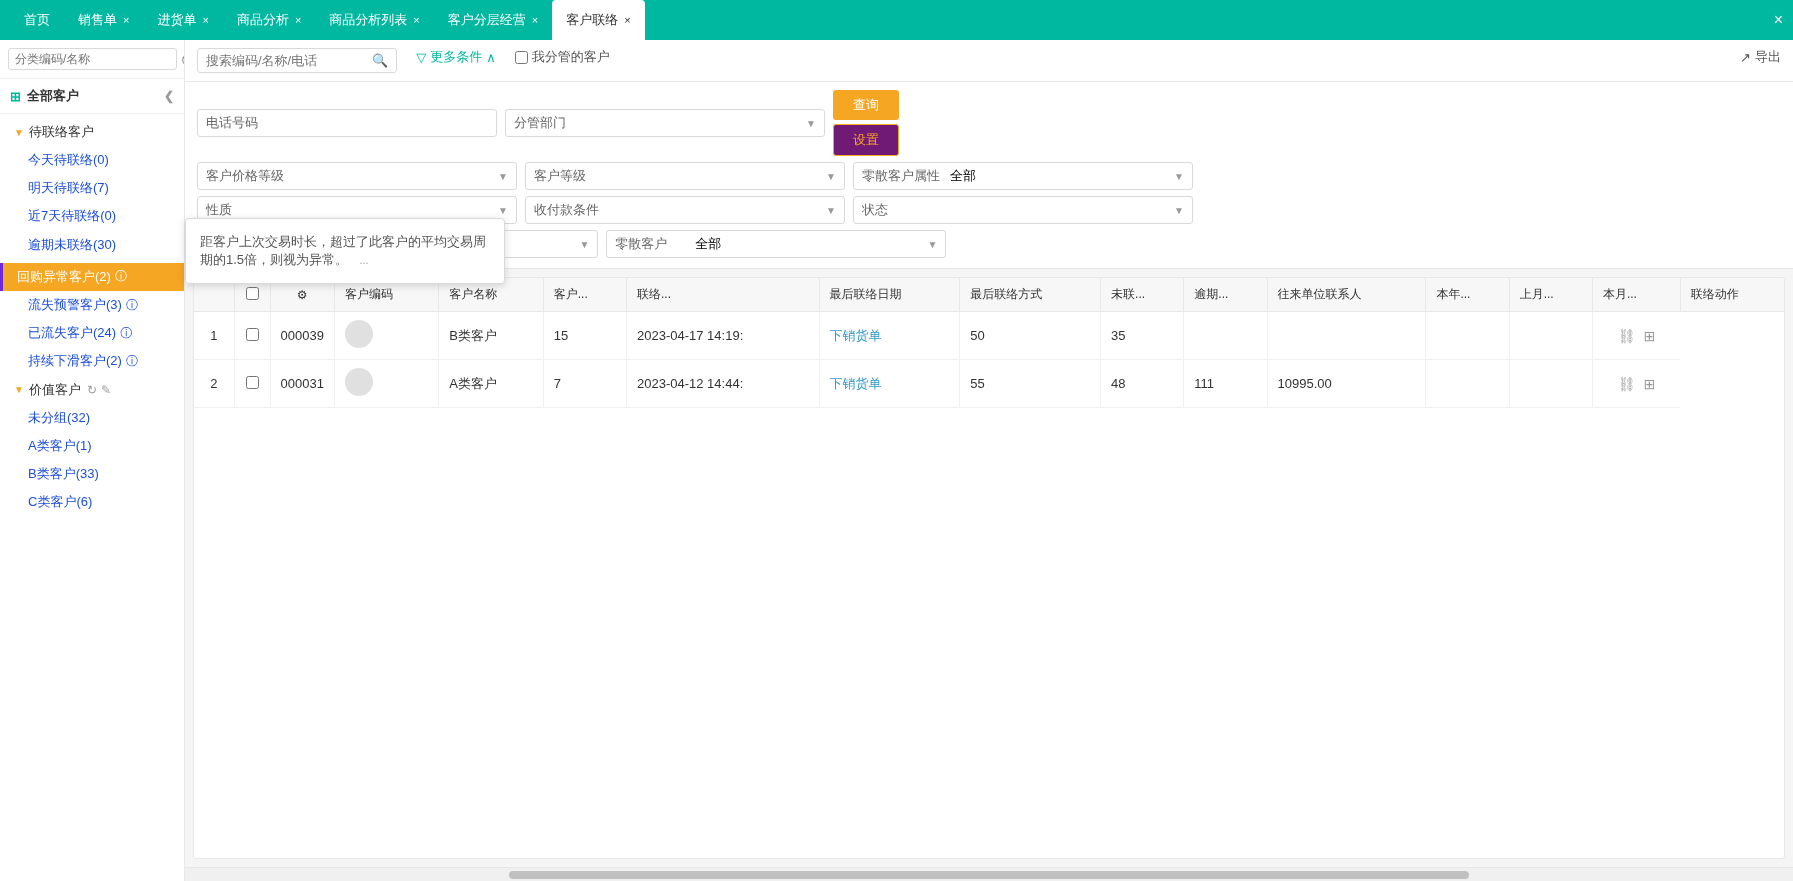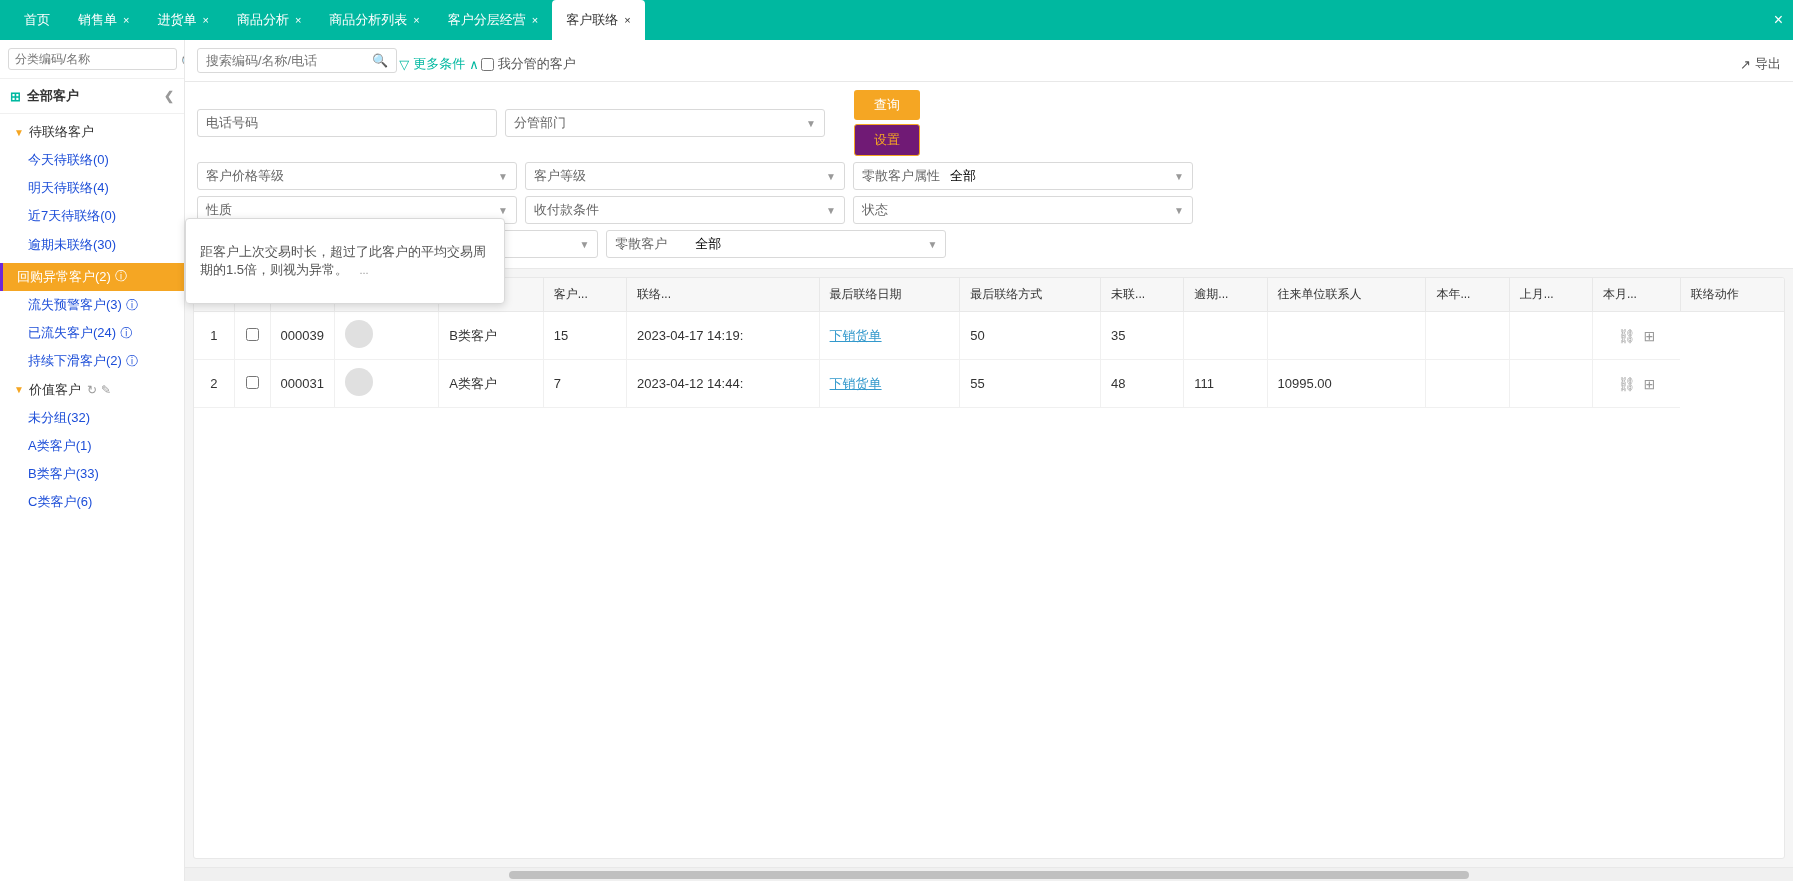--- a/index.html
+++ b/index.html
@@ -59,34 +59,34 @@
     .sidebar-subgroup-header {
       display: flex; align-items: center; padding: 5px 10px 5px 14px;
       color: #333; cursor: pointer; font-size: 13px;
     }
     .sidebar-subgroup-header .triangle { margin-right: 5px; color: #f5a623; font-size: 10px; }
 
     
     .tooltip-box {
       position: absolute; left: 185px; top: 218px; z-index: 100;
       background: white; border: 1px solid #d9d9d9; border-radius: 4px;
-      padding: 24px 14px; max-width: 320px; font-size: 12px; color: #555;
+      padding: 14px 14px; max-width: 320px; font-size: 12px; color: #555;
       box-shadow: 0 2px 8px rgba(0,0,0,0.15);
     }
 
     
     .content-area {
       flex: 1; display: flex; flex-direction: column; overflow: hidden;
       background: #f5f5f5;
     }
 
     
     .filter-bar {
-      background: white; padding: 8px 12px; display: flex; align-items: flex-end;
-      gap: 2px; border-bottom: 1px solid #e8e8e8; flex-wrap: wrap;
+      background: white; padding: 8px 12px; display: flex; align-items: flex-start;
+      gap: 19px; border-bottom: 1px solid #e8e8e8; flex-wrap: wrap;
     }
     .search-box {
       display: flex; align-items: center; border: 1px solid #d9d9d9;
       border-radius: 3px; padding: 4px 8px; gap: 6px; background: white;
       min-width: 200px;
     }
     .search-box input { border: none; outline: none; font-size: 13px; width: 160px; color: #999; }
     .search-box .icon { color: #00b8a0; cursor: pointer; }
     .more-conditions {
       display: flex; align-items: center; gap: 4px;
@@ -122,21 +122,21 @@
     .filter-select .arrow { margin-left: auto; color: #999; font-size: 10px; }
 
     .btn-query {
       background: #f5a623; color: white; border: none; border-radius: 3px;
       padding: 6px 20px; cursor: pointer; font-size: 13px; white-space: nowrap;
     }
     .btn-settings {
       background: #701a75; color: #f5a623; border: 1px solid #f5a623; border-radius: 3px;
       padding: 6px 16px; cursor: pointer; font-size: 13px; white-space: nowrap;
     }
-    .btn-group { display: flex; flex-direction: column; gap: 4px; margin-left: 21px; }
+    .btn-group { display: flex; flex-direction: column; gap: 4px; margin-left: 0; }
 
     
     .table-wrapper {
       flex: 1; background: white; margin: 8px; overflow: auto;
       border: 1px solid #e8e8e8; border-radius: 3px;
     }
     table { width: 100%; border-collapse: collapse; }
     thead tr { background: #f7f7f7; }
     th {
       padding: 8px 10px; border-bottom: 1px solid #e8e8e8;
@@ -149,21 +149,21 @@
       padding: 8px 10px; border-bottom: 1px solid #f0f0f0;
       border-right: 1px solid #f0f0f0; color: #333; font-size: 13px;
       white-space: nowrap;
     }
     td:last-child { border-right: none; }
 
     .col-num { width: 40px; text-align: center; }
     .col-check { width: 36px; text-align: center; }
     .col-action { text-align: center; }
 
-    .link-text { color: #3399cc; text-decoration: underline; cursor: pointer; }
+    .link-text { color: #3399cc; cursor: pointer; }
     .action-icons { display: flex; gap: 8px; justify-content: center; }
     .action-icon { color: #999; cursor: pointer; font-size: 14px; }
 
     .avatar-placeholder {
       width: 28px; height: 28px; background: #e0e0e0;
       border-radius: 50%; display: inline-block;
     }
 
     
     .gear-th { width: 36px; text-align: center; }
@@ -253,21 +253,21 @@
     </div>
     <div class="sidebar-group">
       <div class="sidebar-group-header">
         <span class="triangle">▼</span>
         <span>待联络客户</span>
       </div>
       <div class="sidebar-item">
         <span>今天待联络(0)</span>
       </div>
       <div class="sidebar-item">
-        <span>明天待联络(4)</span>
+        <span>明天待联络(7)</span>
       </div>
       <div class="sidebar-item">
         <span>近7天待联络(0)</span>
       </div>
       <div class="sidebar-item">
         <span>逾期未联络(30)</span>
       </div>
     </div>
 
     <div style="position:relative">

